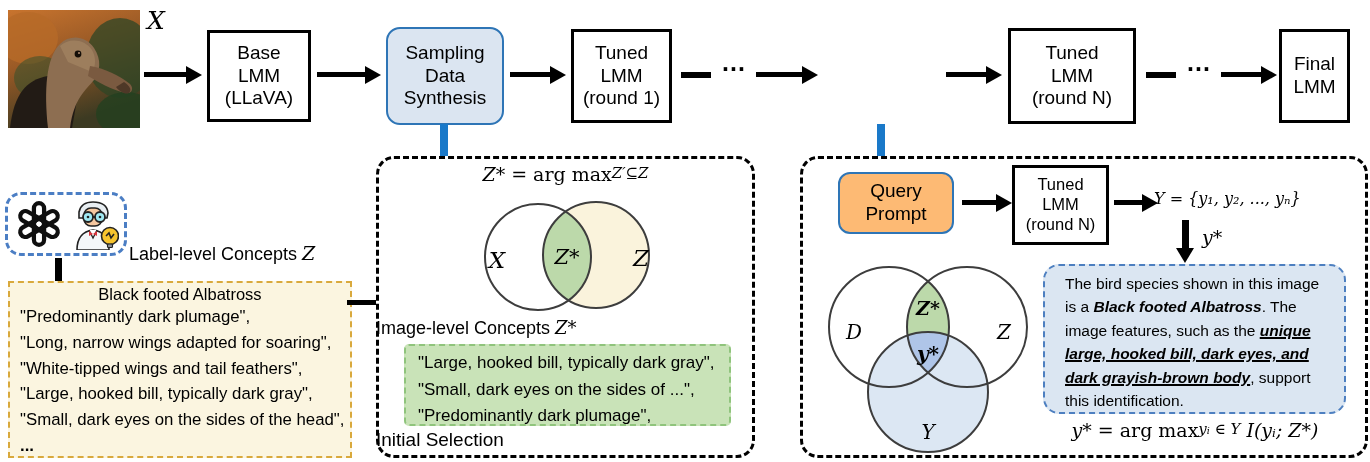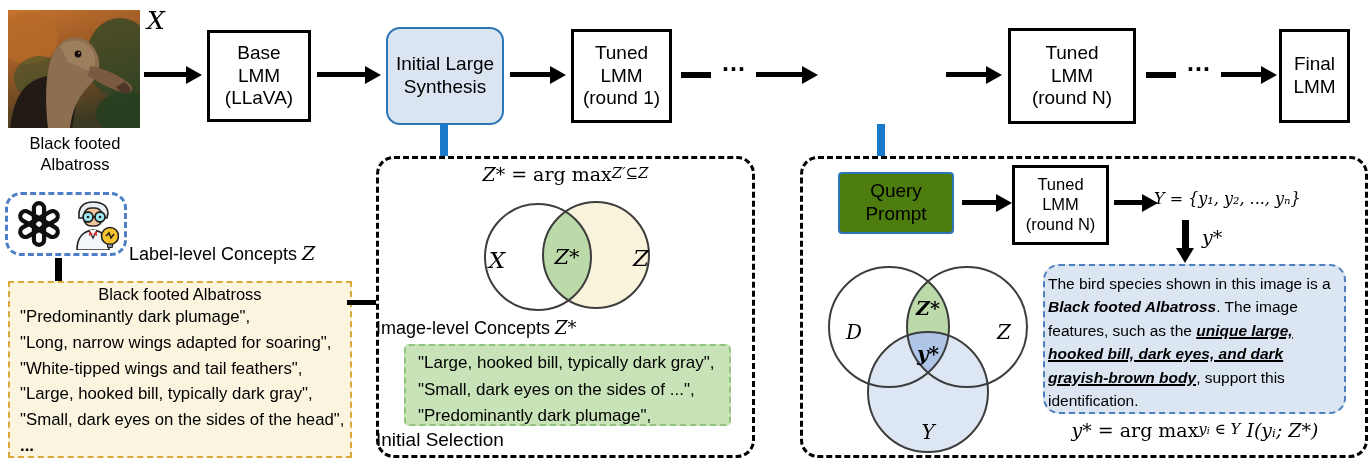--- a/index.html
+++ b/index.html
@@ -5,21 +5,21 @@
 *{box-sizing:border-box;margin:0;padding:0}
 body{background:#fff}
 #canvas{position:relative;width:1370px;height:462px;background:#fff;overflow:hidden;
   font-family:"Liberation Sans",sans-serif;color:#000}
 .abs{position:absolute}
 .pl{white-space:pre-line}
 .ctr{text-align:left}
 .box{position:absolute;display:flex;align-items:center;justify-content:center;text-align:center;
   font-size:19px;line-height:1.2;background:#fff;border:3.5px solid #000}
 .bluebox{border:2.5px solid #2e75b6;background:#dbe5f1;border-radius:14px}
-.whitebluebox{border:2.5px solid #2e75b6;background:#4d7c0f;border-radius:4px}
+.whitebluebox{border:2.5px solid #2e75b6;background:#fdba74;border-radius:12px}
 .dashedpanel{position:absolute;border:3.5px dashed #000;border-radius:18px;background:#fff}
 .ar{position:absolute;height:5px;background:#000}
 .ar::after{content:"";position:absolute;left:100%;top:50%;transform:translateY(-50%);
   border-left:16px solid #000;border-top:9px solid transparent;border-bottom:9px solid transparent}
 .ad{position:absolute;width:6.5px;background:#000}
 .ad::after{content:"";position:absolute;top:100%;left:50%;transform:translateX(-50%);
   border-top:15px solid #000;border-left:9.5px solid transparent;border-right:9.5px solid transparent}
 .dash{position:absolute;height:5.5px;background:#000}
 .dots{position:absolute;font-weight:bold;font-size:25px;letter-spacing:1px;text-align:center}
 .conn{position:absolute;width:8px;background:#1a79c9}
@@ -30,21 +30,21 @@
 .stack{display:inline-flex;align-items:center;margin:0 2px}
 .stack .subline{font-size:15px;margin-top:-3px}
 .agents{position:absolute;border:3px dashed #4b7ec4;border-radius:16px;background:#fff;
   display:flex;align-items:center;justify-content:space-around;padding:4px}
 .ybox{position:absolute;background:#fbf5e0;border:2.5px dashed #d9a93c}
 .ybox .title{text-align:center;font-size:16.5px;padding-top:2px}
 .ybox .ln{font-size:16.8px;line-height:25.8px;padding-left:10px}
 .gbox{position:absolute;background:#c9e3b8;border:2.5px dashed #8fc47c;border-radius:5px;padding-top:4px}
 .gbox .ln{font-size:17px;line-height:26.5px;padding-left:12px}
 .answer{position:absolute;background:#dbe6f2;border:2px dashed #4d7fc0;border-radius:16px;
-  font-size:15.5px;line-height:23.4px;padding:6px 11px 4px 3px}
+  font-size:15.5px;line-height:23.4px;padding:6px 11px 4px 20px}
 .bi{font-weight:bold;font-style:italic}
 .biu{font-weight:bold;font-style:italic;text-decoration:underline;text-decoration-thickness:1.5px}
 .photo{position:absolute;left:8px;top:10px;width:132px;height:118px;background:#8a5a26}
 .heading{position:absolute;font-size:18px}
 .caption{position:absolute;font-size:16.5px;line-height:1.25;text-align:center}
 svg text{font-family:"DejaVu Serif",serif;font-style:italic}
 </style>
 </head>
 <body>
 
@@ -67,29 +67,27 @@
       <path d="M 2,118 C 6,84 18,70 40,66 L 70,84 64,118 Z" fill="#221b15"></path>
       <path d="M 40,118 C 36,80 38,48 52,34 C 62,24 78,26 86,38 C 94,50 92,62 86,70 C 78,80 66,88 62,118 Z" fill="#8d6e51"></path>
       <path d="M 52,36 C 60,28 76,28 84,40 C 88,47 88,56 84,62 L 60,52 Z" fill="#a0815f" opacity="0.85"></path>
       <path d="M 82,56 C 96,58 112,66 122,74 C 126,78 124,84 118,83 C 104,80 90,72 80,66 Z" fill="#7a5a40"></path>
       <path d="M 116,72 C 122,76 124,80 121,83 C 117,85 111,81 108,77 Z" fill="#4e3827"></path>
       <circle cx="70" cy="44" r="3.4" fill="#140e08"></circle>
       <circle cx="71" cy="43" r="1" fill="#d8b090" opacity="0.8"></circle>
     </svg>
   </div>
   <div class="abs mi" style="left:147px;top:6px;font-size:25px">X</div>
-  <div class="caption pl" style="left:0;top:133px;width:150px">Black footed
-Albatross</div>
 
   <div class="ar" style="left:144px;top:72px;width:42px"></div>
   <div class="box pl" style="left:207px;top:30px;width:104px;height:92px"><span class="pl">Base
 LMM
 (LLaVA)</span></div>
   <div class="ar" style="left:317px;top:72px;width:48px"></div>
-  <div class="box bluebox pl" style="left:386px;top:27px;width:118px;height:98px"><span class="pl">Initial Large
+  <div class="box bluebox pl" style="left:386px;top:27px;width:118px;height:98px"><span class="pl">Sampling Data
 Synthesis</span></div>
   <div class="ar" style="left:510px;top:72px;width:40px"></div>
   <div class="box pl" style="left:571px;top:29px;width:101px;height:94px"><span class="pl">Tuned
 LMM
 (round 1)</span></div>
   <div class="dash" style="left:681px;top:72px;width:30px"></div>
   <div class="dots" style="left:714px;top:48px;width:40px">...</div>
   <div class="ar" style="left:756px;top:72px;width:46px"></div>
   <div class="ar" style="left:946px;top:72px;width:40px"></div>
   <div class="box pl" style="left:1008px;top:28px;width:128px;height:96px"><span class="pl">Tuned

